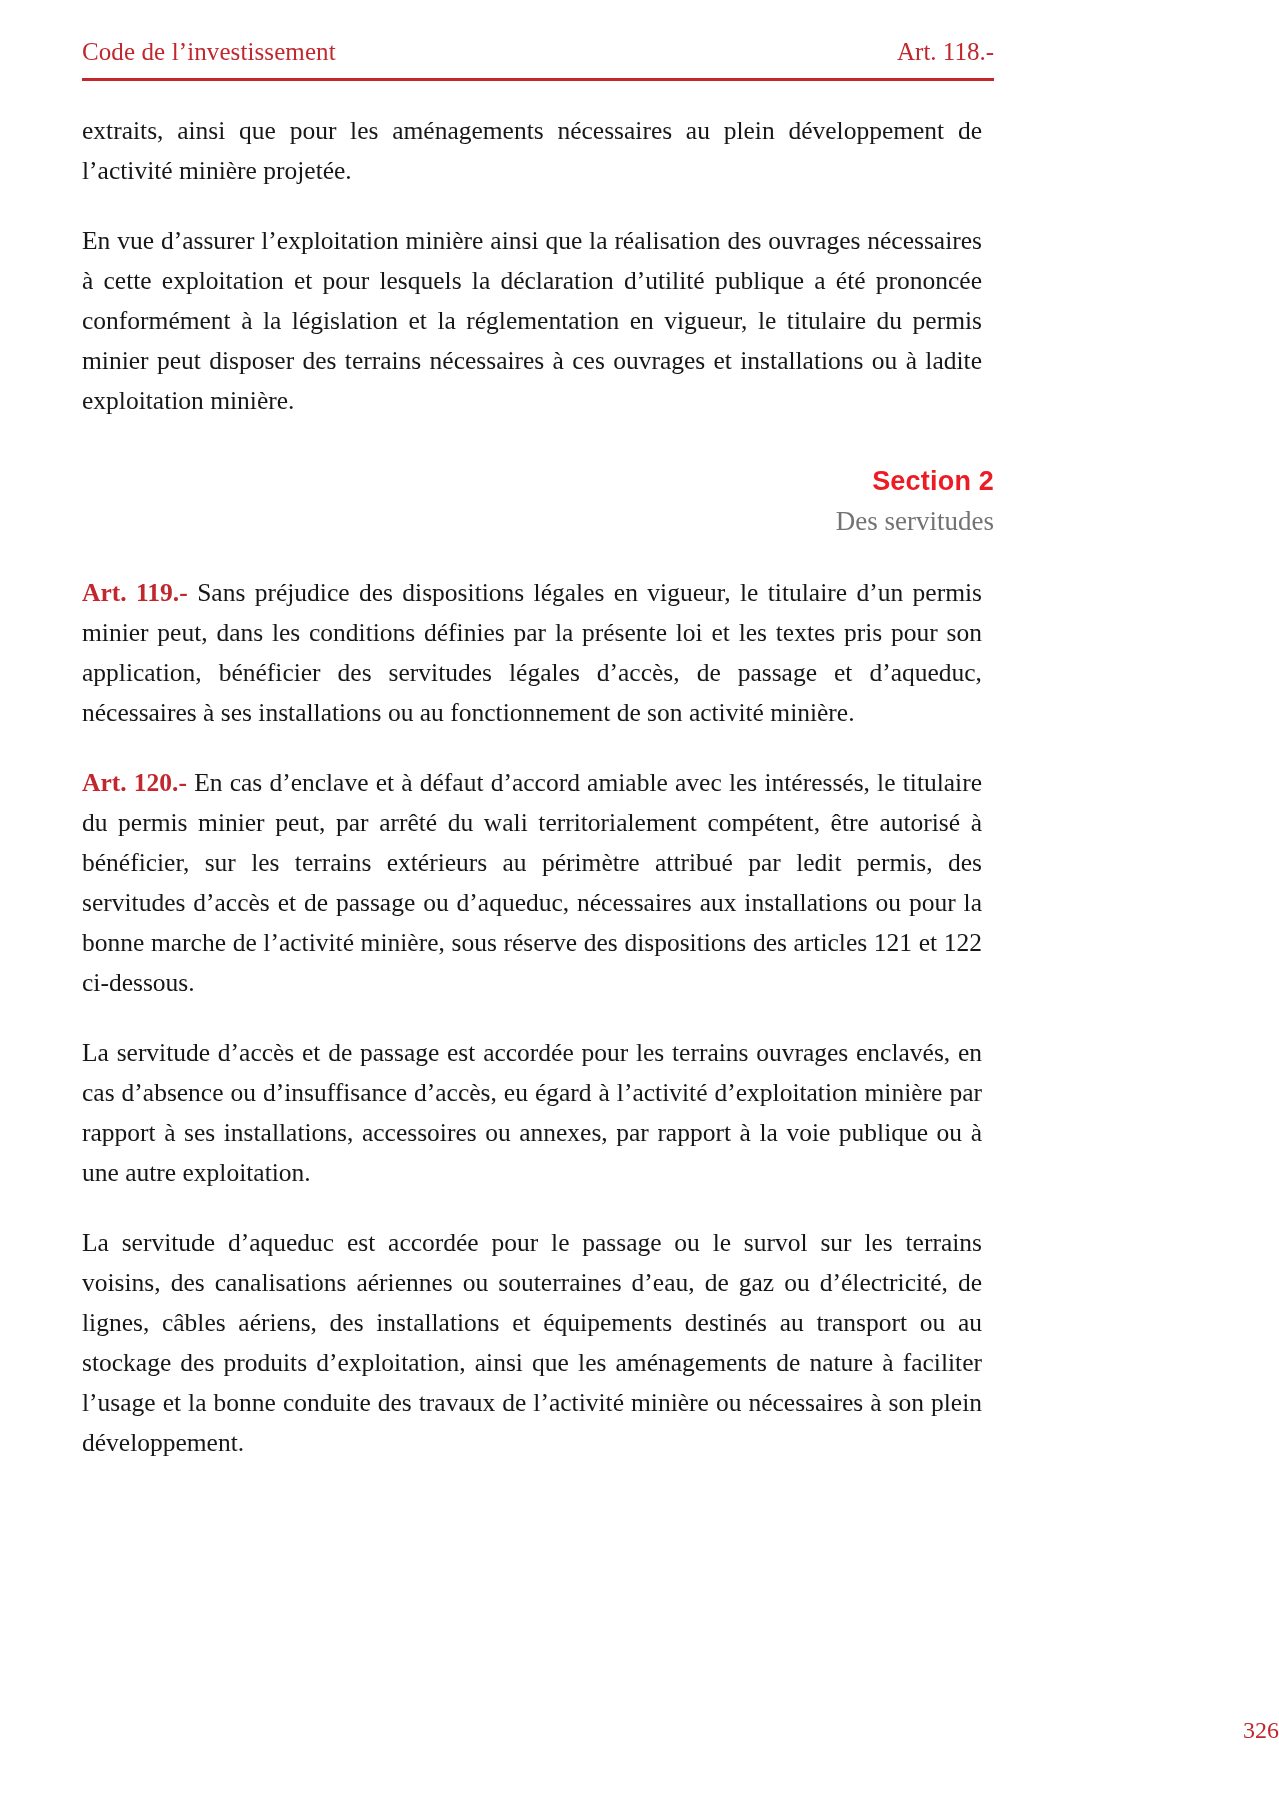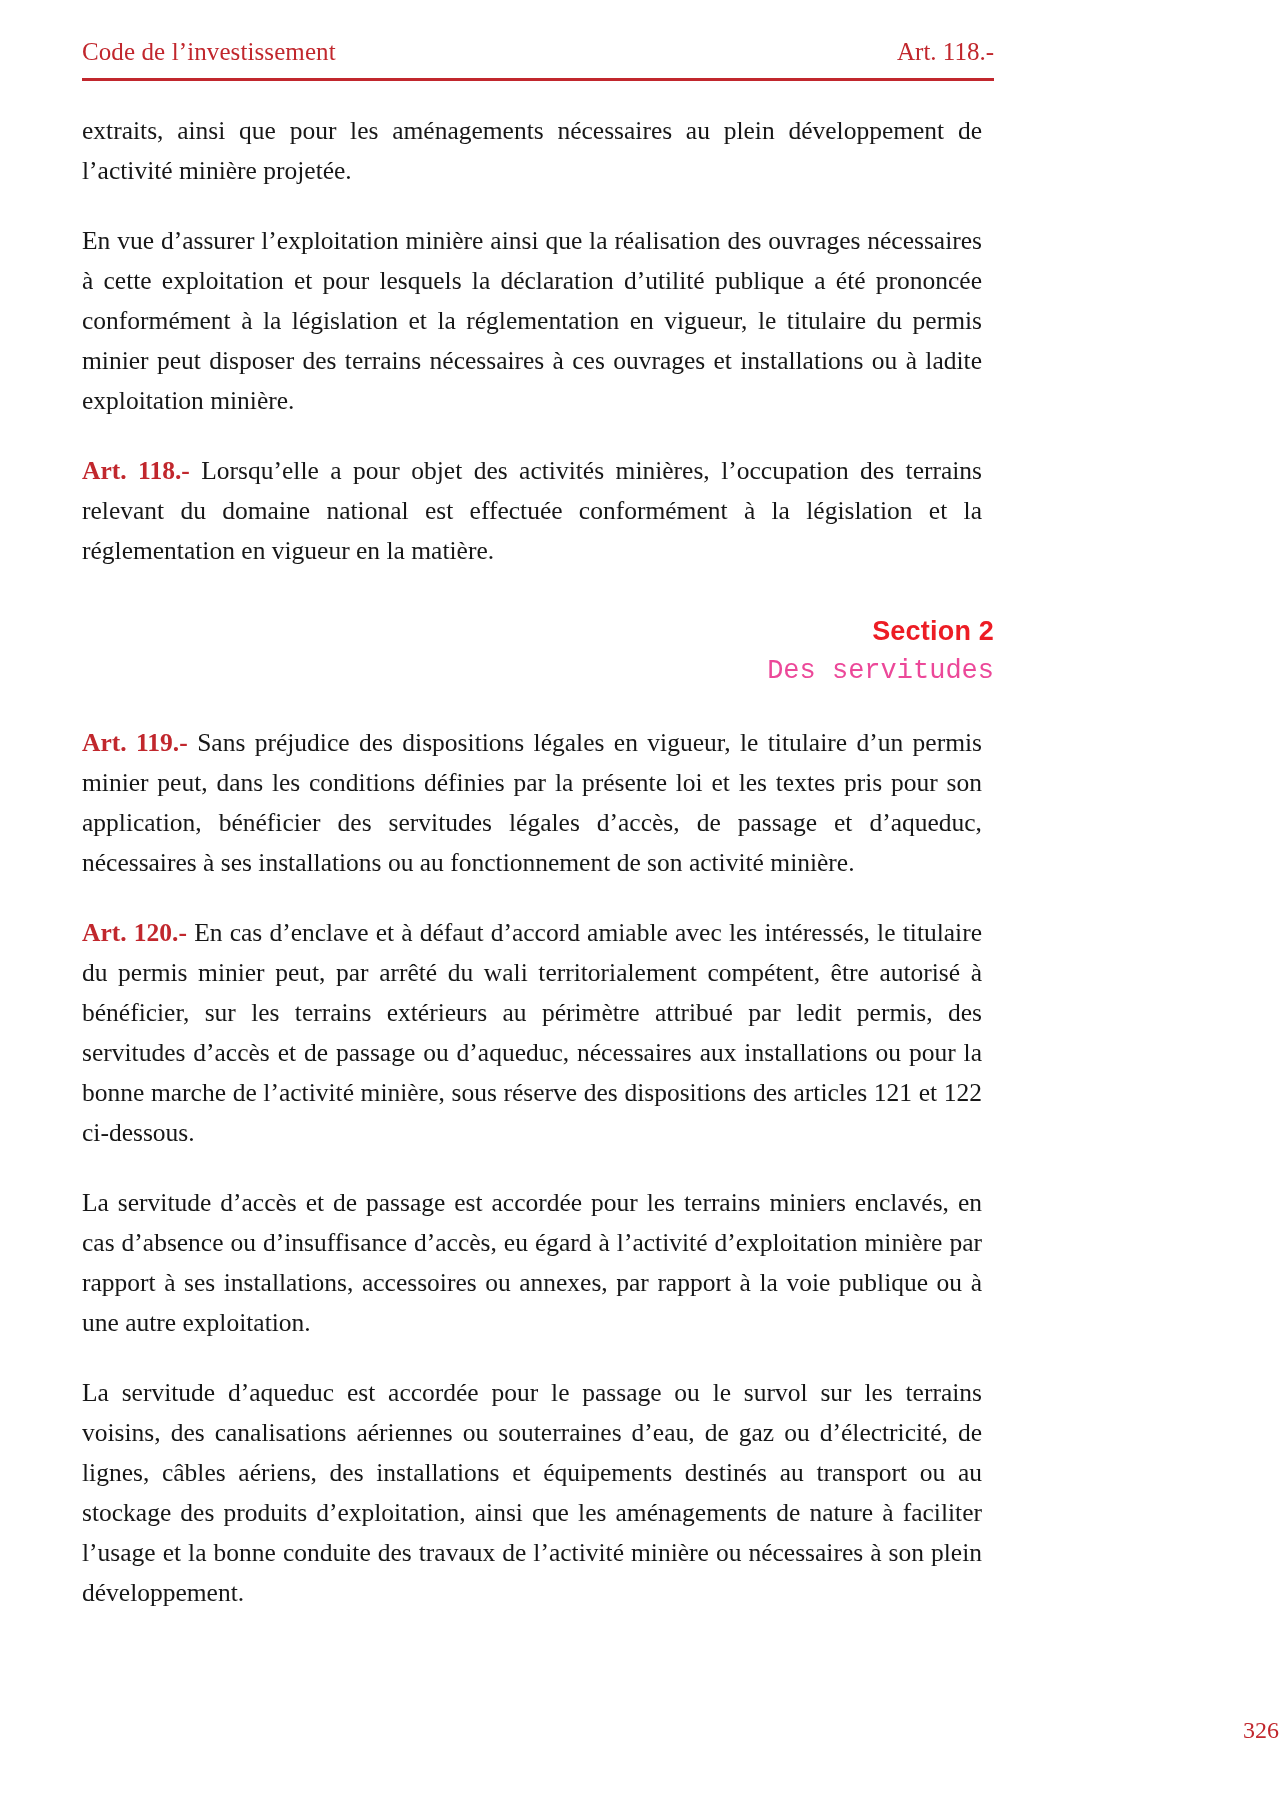--- a/index.html
+++ b/index.html
@@ -81,23 +81,23 @@
   }
   .section-num {
     font-family: "Liberation Sans", sans-serif;
     font-weight: bold;
     font-size: 27px;
     color: #ed1c24;
     line-height: 1.2;
     letter-spacing: 0.2px;
   }
   .section-title {
-    font-family: Liberation Mono, monospace;
+    font-family: Liberation Serif, serif;
     font-size: 27px;
-    color: #ec4899;
+    color: #737373;
     line-height: 1.35;
     margin-top: 6px;
   }
 
   
   .folio {
     position: absolute;
     left: 0;
     right: 0;
     top: 1717px;
@@ -119,32 +119,31 @@
       <div class="right">Art. 118.-</div>
     </div>
     <div class="rule"></div>
 
     <div class="body">
 
       <p class="para"><span>extraits, ainsi que pour les aménagements nécessaires au plein développement de l’activité minière projetée.</span></p>
 
       <p class="para"><span>En vue d’assurer l’exploitation minière ainsi que la réalisation des ouvrages nécessaires à cette exploitation et pour lesquels la déclaration d’utilité publique a été prononcée conformément à la législation et la réglementation en vigueur, le titulaire du permis minier peut disposer des terrains nécessaires à ces ouvrages et installations ou à ladite exploitation minière.</span></p>
 
-      <p class="para"><span class="artlabel">Art. 118.-</span> <span>Lorsqu’elle a pour objet des activités minières, l’occupation des terrains relevant du domaine national est effectuée conformément à la législation et la réglementation en vigueur en la matière.</span></p>
 
       <div class="section-block">
         <div class="section-num">Section 2</div>
         <div class="section-title">Des servitudes</div>
       </div>
 
       <p class="para"><span class="artlabel">Art. 119.-</span> <span>Sans préjudice des dispositions légales en vigueur, le titulaire d’un permis minier peut, dans les conditions définies par la présente loi et les textes pris pour son application, bénéficier des servitudes légales d’accès, de passage et d’aqueduc, nécessaires à ses installations ou au fonctionnement de son activité minière.</span></p>
 
       <p class="para"><span class="artlabel">Art. 120.-</span> <span>En cas d’enclave et à défaut d’accord amiable avec les intéressés, le titulaire du permis minier peut, par arrêté du wali territorialement compétent, être autorisé à bénéficier, sur les terrains extérieurs au périmètre attribué par ledit permis, des servitudes d’accès et de passage ou d’aqueduc, nécessaires aux installations ou pour la bonne marche de l’activité minière, sous réserve des dispositions des articles 121 et 122 ci-dessous.</span></p>
 
-      <p class="para"><span>La servitude d’accès et de passage est accordée pour les terrains miniers enclavés, en cas d’absence ou d’insuffisance d’accès, eu égard à l’activité d’exploitation minière par rapport à ses installations, accessoires ou annexes, par rapport à la voie publique ou à une autre exploitation.</span></p>
+      <p class="para"><span>La servitude d’accès et de passage est accordée pour les terrains ouvrages enclavés, en cas d’absence ou d’insuffisance d’accès, eu égard à l’activité d’exploitation minière par rapport à ses installations, accessoires ou annexes, par rapport à la voie publique ou à une autre exploitation.</span></p>
 
       <p class="para"><span>La servitude d’aqueduc est accordée pour le passage ou le survol sur les terrains voisins, des canalisations aériennes ou souterraines d’eau, de gaz ou d’électricité, de lignes, câbles aériens, des installations et équipements destinés au transport ou au stockage des produits d’exploitation, ainsi que les aménagements de nature à faciliter l’usage et la bonne conduite des travaux de l’activité minière ou nécessaires à son plein développement.</span></p>
 
     </div>
   </div>
 
   <div class="folio">326</div>
 
 </div>
 

